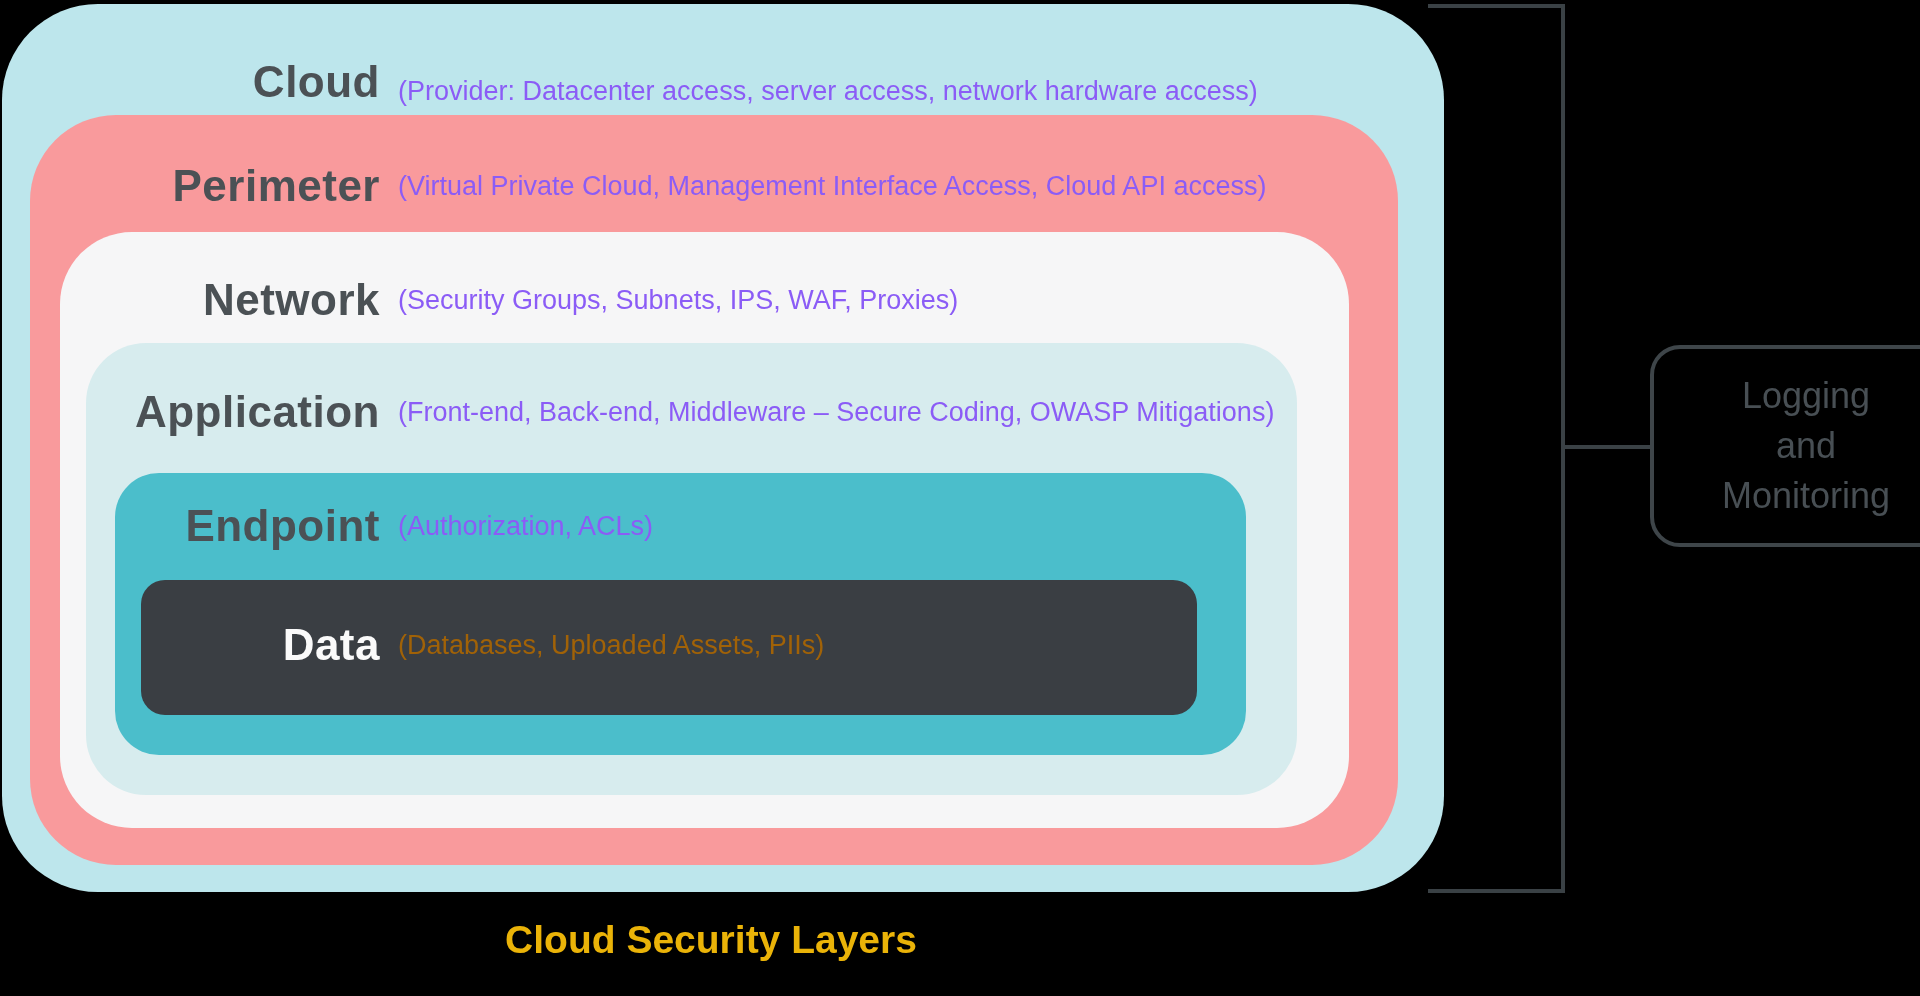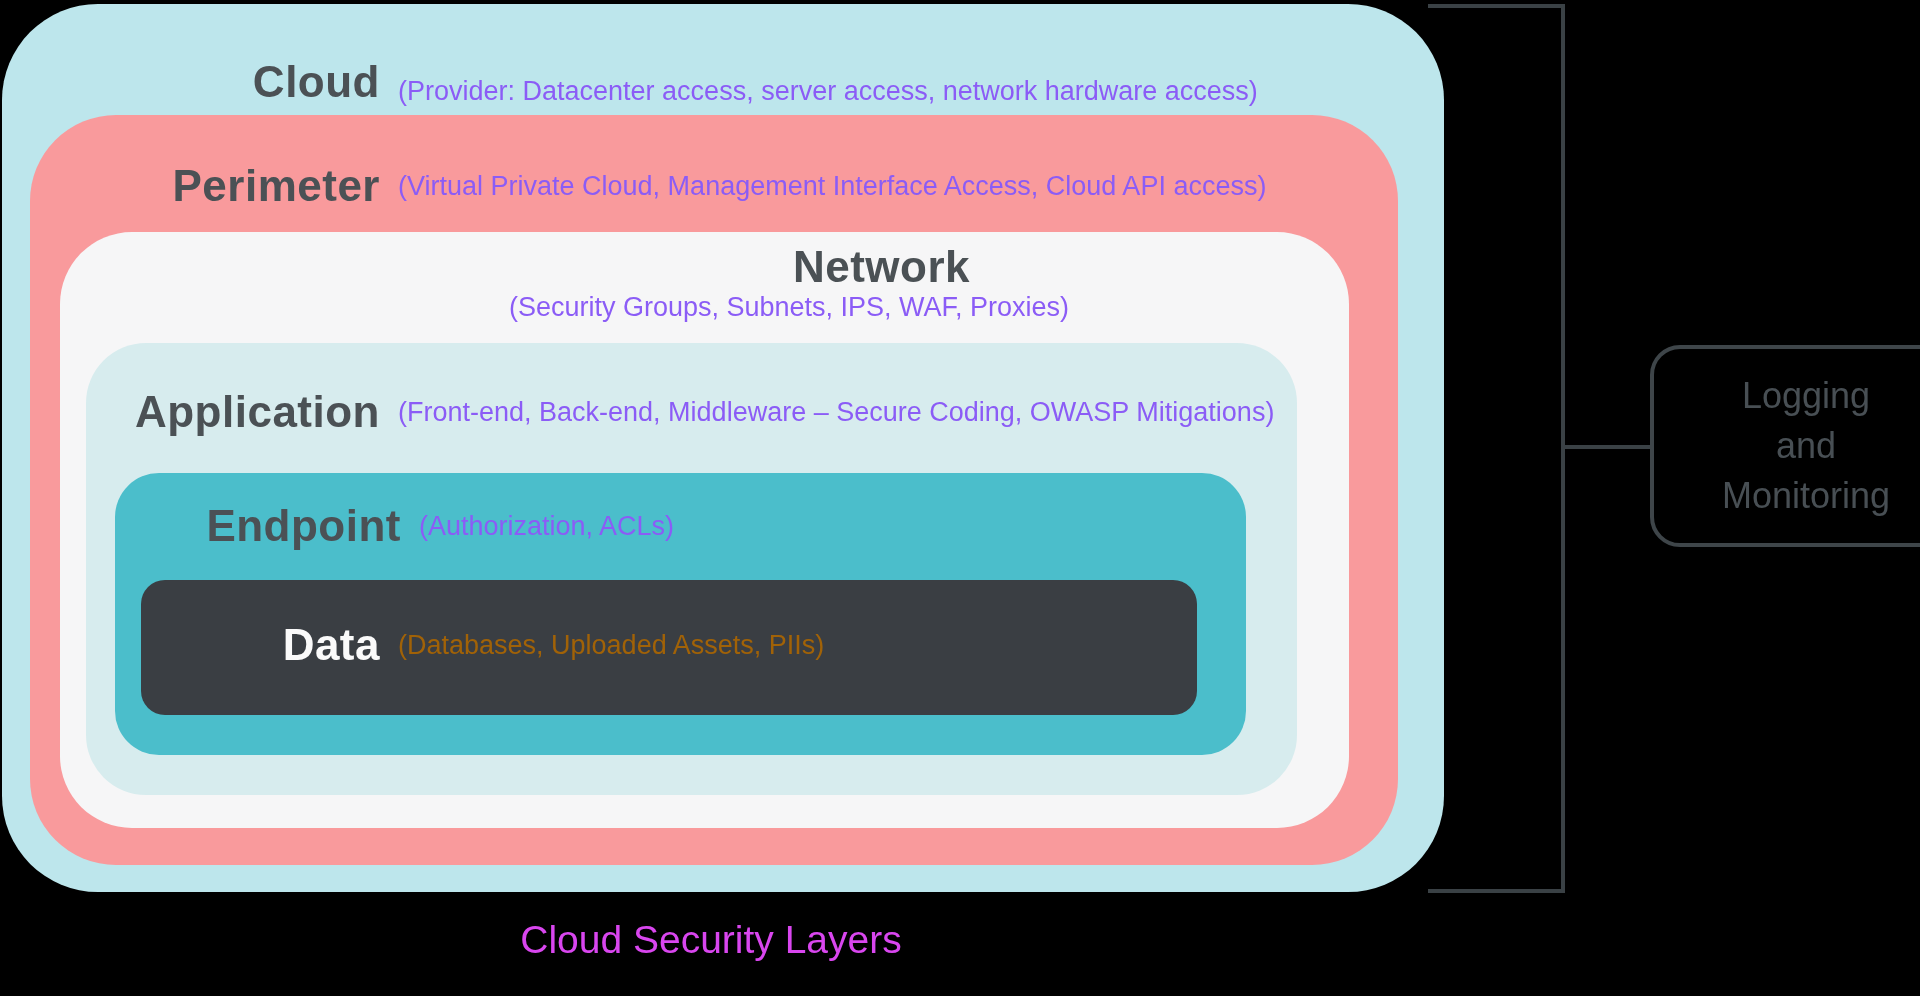--- a/index.html
+++ b/index.html
@@ -13,23 +13,23 @@
   .layer-perimeter   {left:30px;  top:115px; width:1368px;height:750px;border-radius:86px;}
   .layer-network     {left:60px;  top:232px; width:1289px;height:596px;border-radius:72px;}
   .layer-application {left:86px;  top:343px; width:1211px;height:452px;border-radius:60px;}
   .layer-endpoint    {left:115px; top:473px; width:1131px;height:282px;border-radius:44px;}
   .layer-data        {left:141px; top:580px; width:1056px;height:135px;border-radius:24px;}
 
   
   .hdr{position:absolute;left:0;height:80px;width:1560px;display:flex;align-items:center;}
   .hdr-cloud       {top:27px;align-items:flex-end;}
   .hdr-perimeter   {top:146px;}
-  .hdr-network     {top:242px;flex-direction:column;}
+  .hdr-network     {top:260px;}
   .hdr-application {top:372px;}
-  .hdr-endpoint    {top:486px;padding-left:21px;}
+  .hdr-endpoint    {top:486px;}
   .hdr-data        {top:605px;}
   .layer-title{
     display:inline-block;width:380px;text-align:right;
     font-size:44px;font-weight:700;color:#4b5155;letter-spacing:0.5px;white-space:nowrap;
   }
   .layer-sub{
     margin-left:18px;font-size:27px;color:#8b5cf6;white-space:nowrap;
   }
   .hdr-data .layer-title{color:#fafafa;}
   .hdr-data .layer-sub{color:#a16207;}
@@ -47,21 +47,21 @@
     border:4px solid #3e4549;border-radius:30px;box-sizing:border-box;
     display:flex;align-items:center;justify-content:center;text-align:center;
   }
   .annotation-label{
     font-size:36px;line-height:1.38;color:#484f54;white-space:pre-line;
   }
 
   
   .caption{
     position:absolute;left:411px;top:918px;width:600px;text-align:center;
-    font-size:39px;color:#d946ef;
+    font-size:39px;color:#eab308;font-weight:bold;
   }
 </style>
 </head>
 <body>
 
 <div id="stage">
 
   <div class="layer layer-cloud" style="background-color: rgb(189, 230, 236);"></div>
   <div class="layer layer-perimeter" style="background-color: rgb(249, 154, 156);"></div>
   <div class="layer layer-network" style="background-color: rgb(246, 246, 247);"></div>

